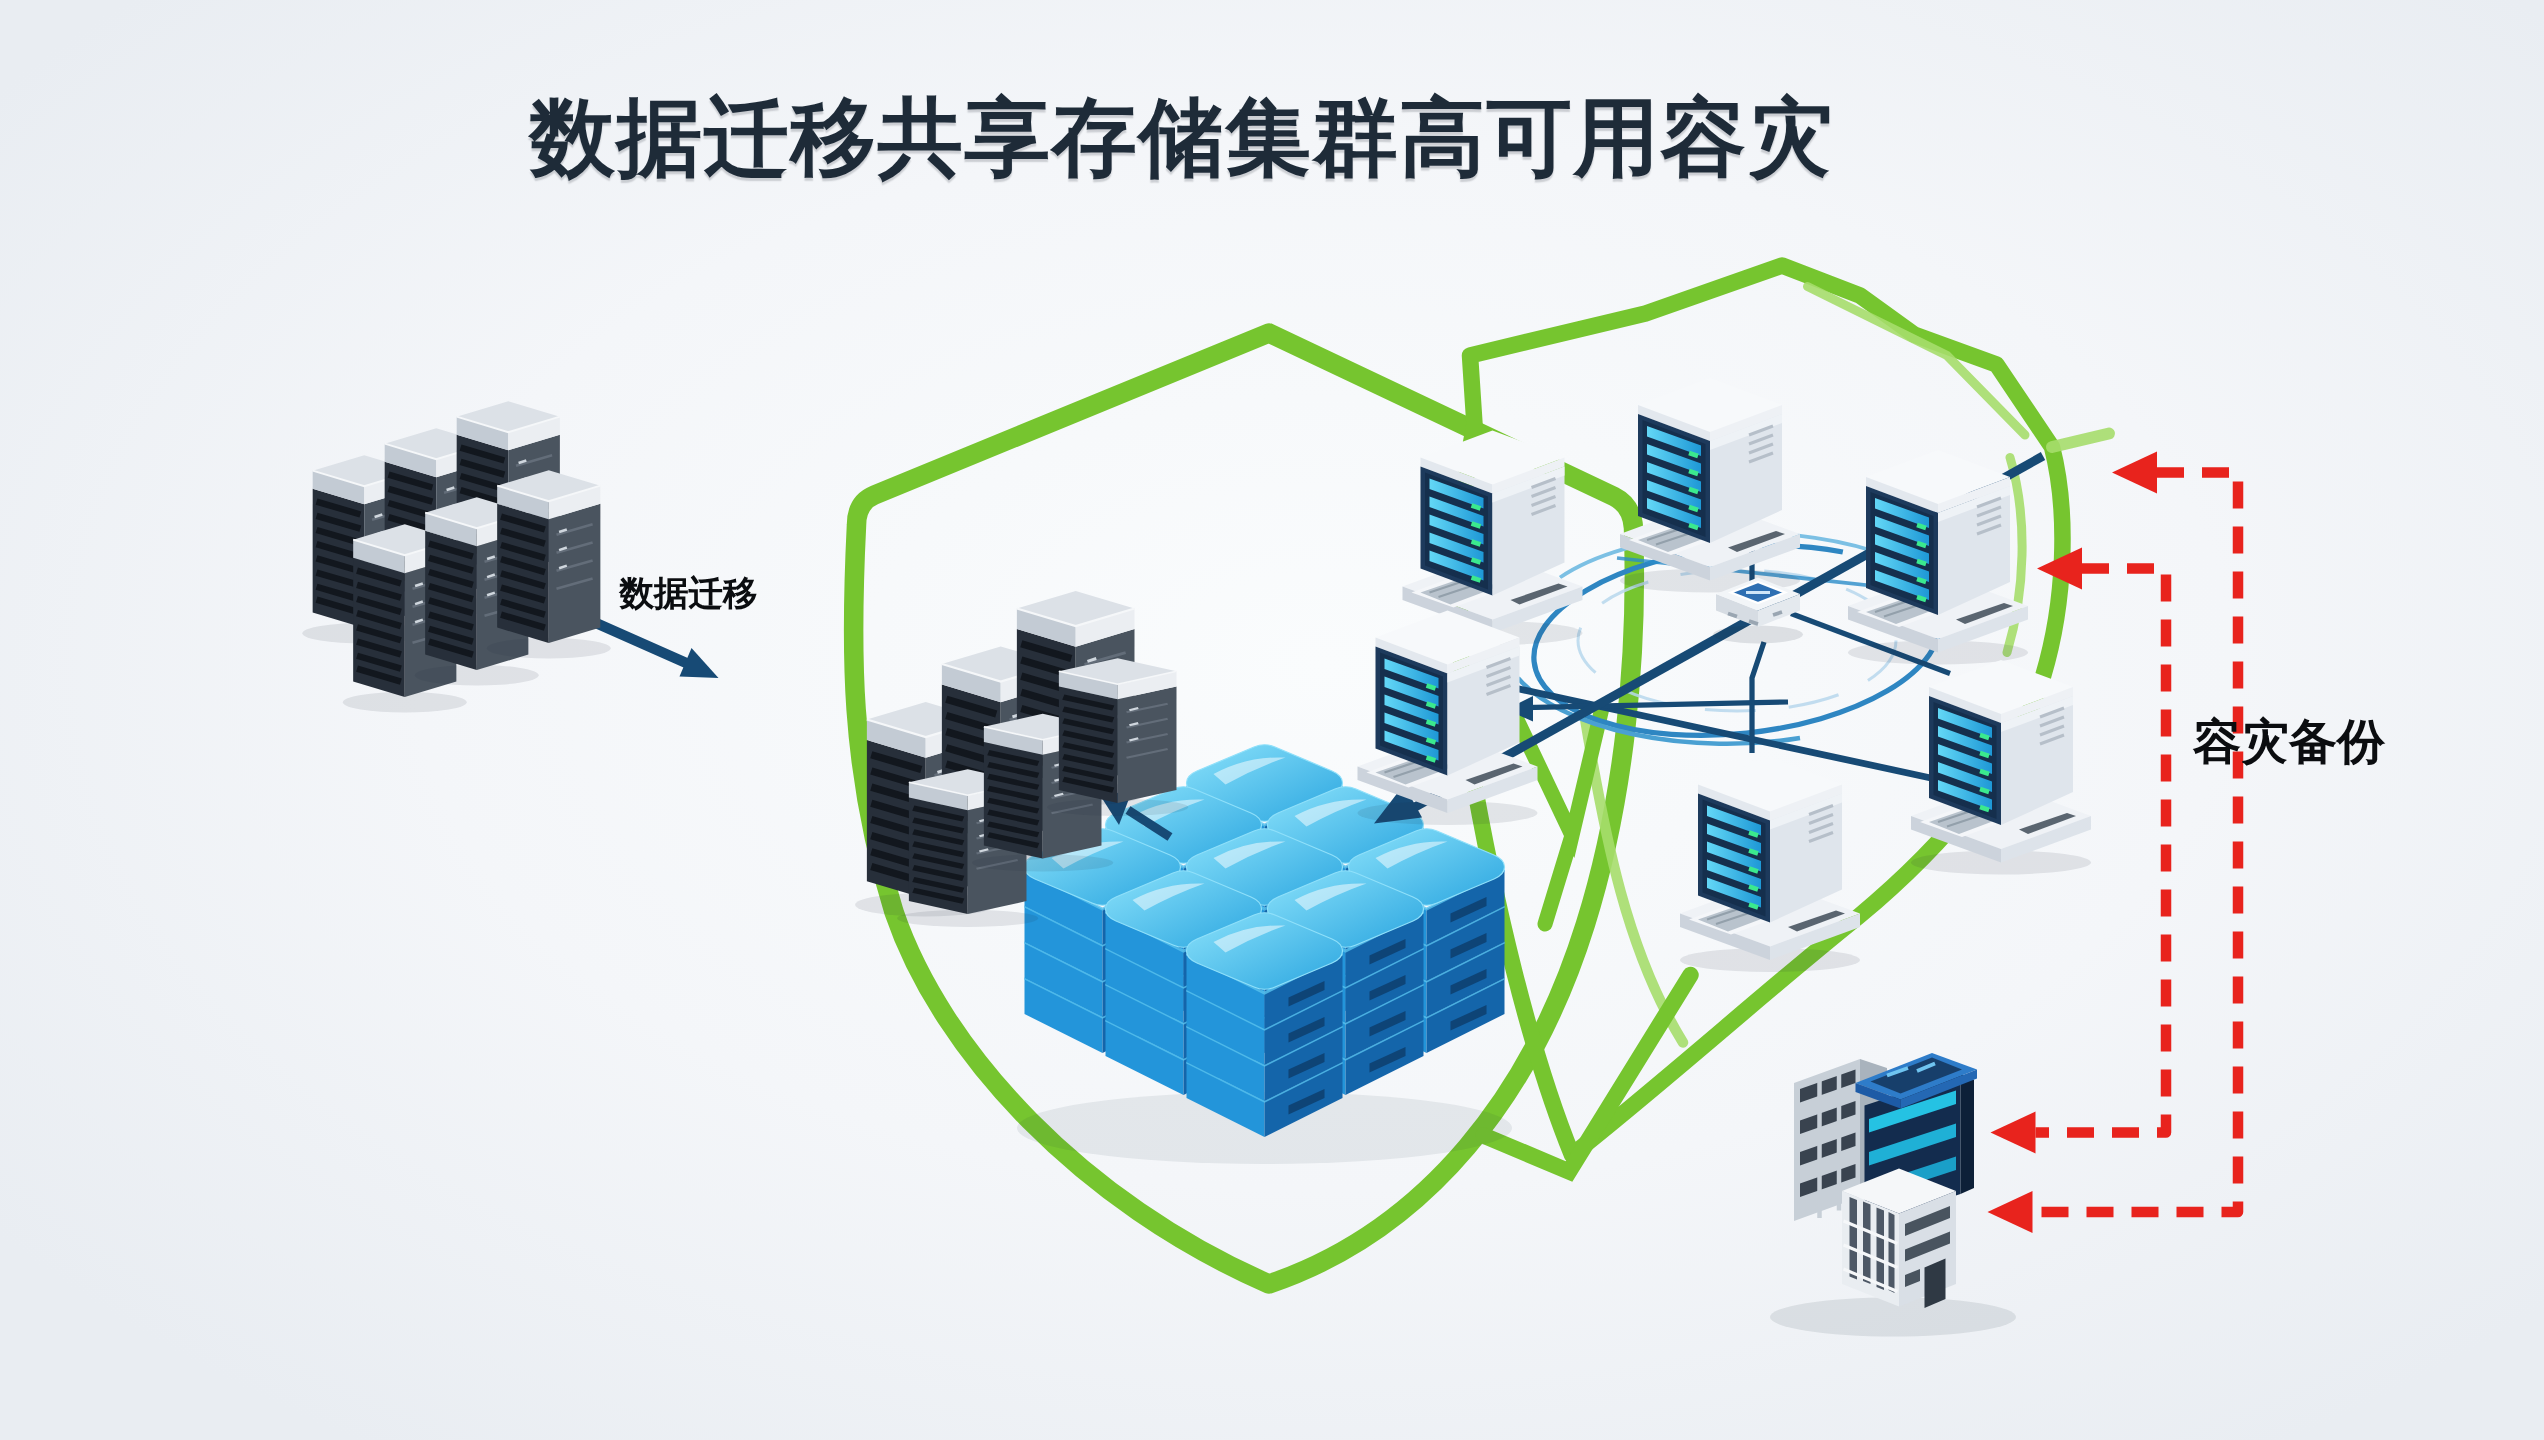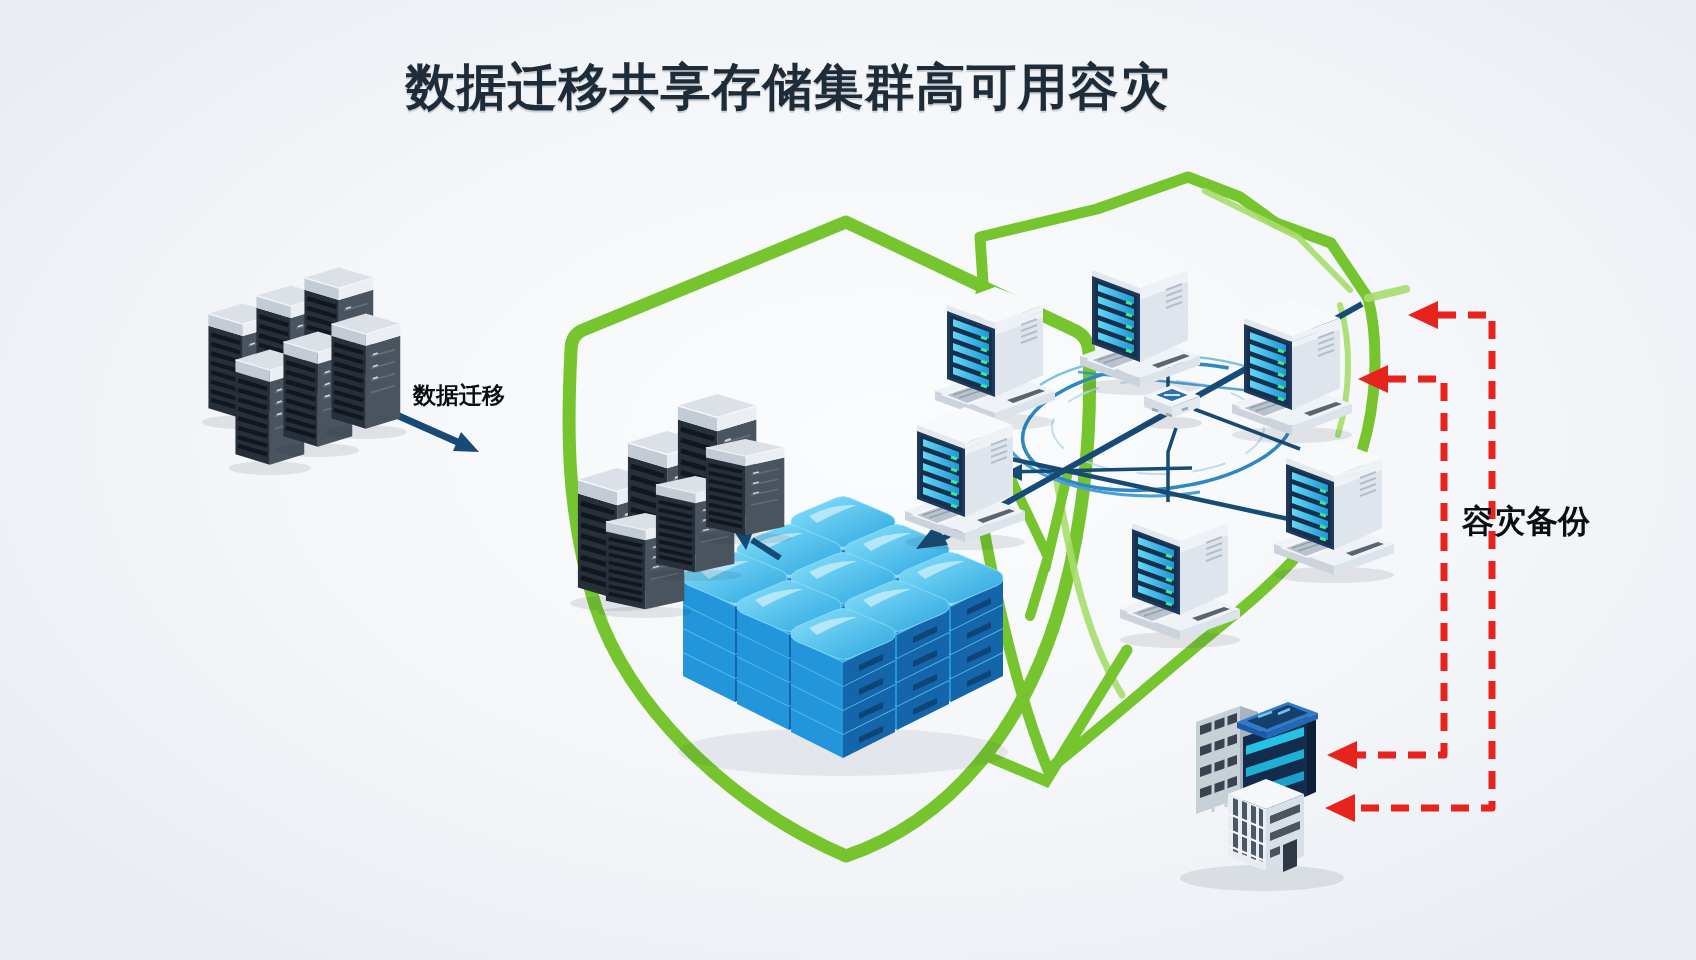--- a/index.html
+++ b/index.html
@@ -1,25 +1,25 @@
 <!DOCTYPE html>
 <html><head>
 <meta charset="utf-8">
 <style>
   html,body{margin:0;padding:0;background:#e9edf2;}
   .canvas{position:relative;width:1696px;height:960px;overflow:hidden;
     background:radial-gradient(ellipse 1100px 640px at 52% 46%, #fafcfd 0%, #f4f6f9 55%, #e9edf2 100%);
     font-family:"DejaVu Sans","Liberation Sans",sans-serif;}
   .art{position:absolute;left:0;top:0;width:1696px;height:960px;}
   .page-title{position:absolute;top:54px;left:788px;transform:translateX(-50%);
-    font-size:50px;font-weight:900;color:#1e2b38;white-space:nowrap;letter-spacing:1px;
+    font-size:57px;font-weight:900;color:#1e2b38;white-space:nowrap;letter-spacing:1px;
     text-shadow:0 2px 1px rgba(20,30,40,0.18);}
   .lbl{position:absolute;font-weight:900;color:#0b0d10;white-space:nowrap;}
   .lbl-migration{left:413px;top:380px;font-size:23px;}
-  .lbl-dr{left:1462px;top:473px;font-size:32px;margin-top:27px;}
+  .lbl-dr{left:1462px;top:473px;font-size:32px;}
 </style>
 </head>
 <body>
 
 <div class="canvas">
 
 <svg class="art" viewBox="0 0 1696 960">
   <defs>
     <linearGradient id="gStripe" x1="0" y1="0" x2="1" y2="0">
       <stop offset="0" stop-color="#63d7f6"></stop>

